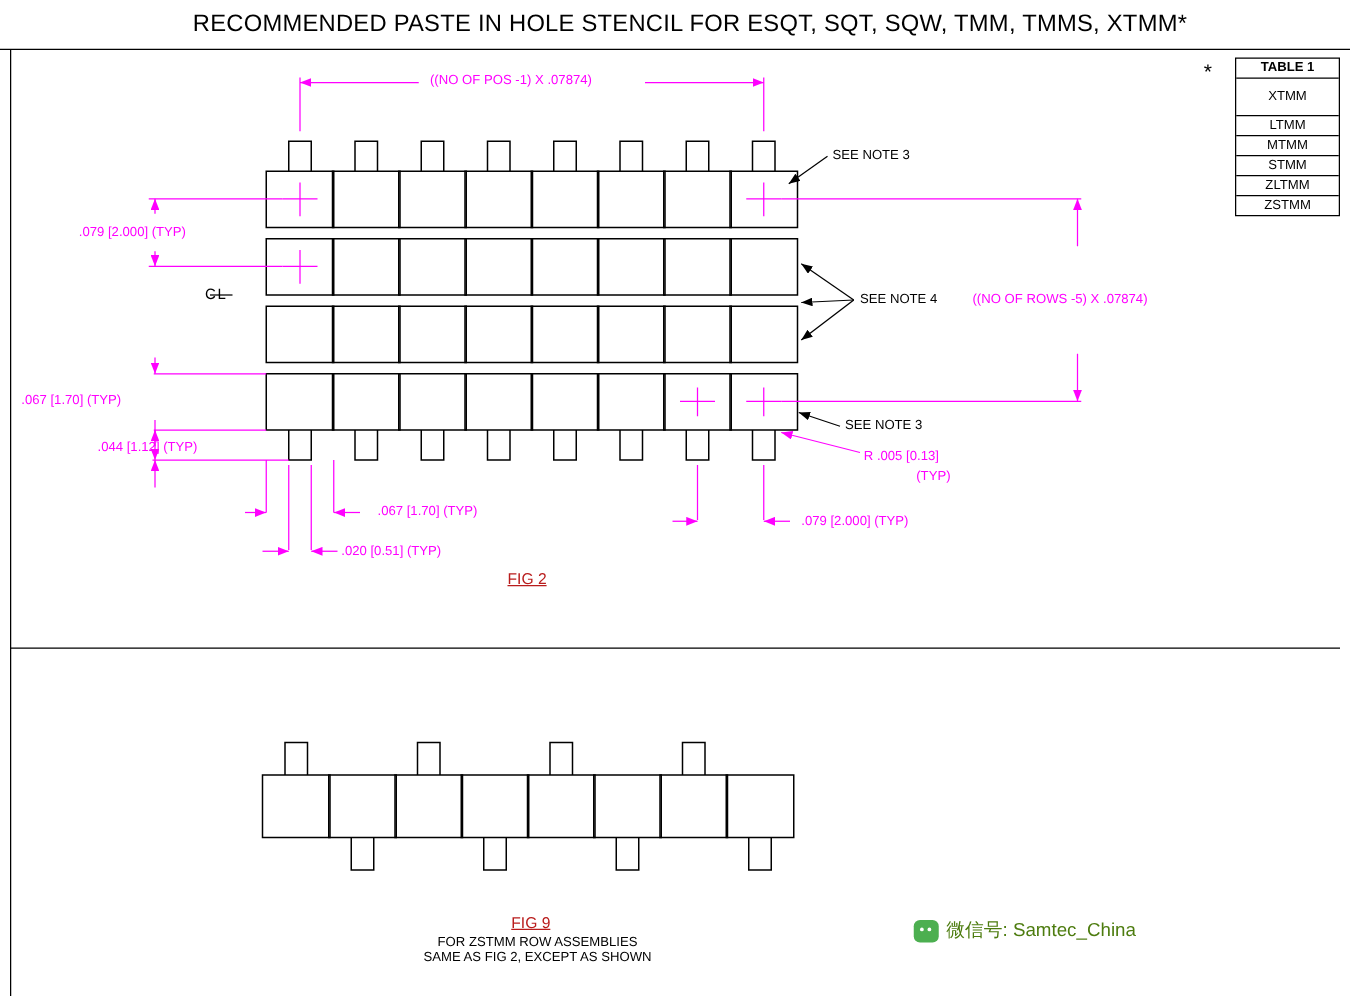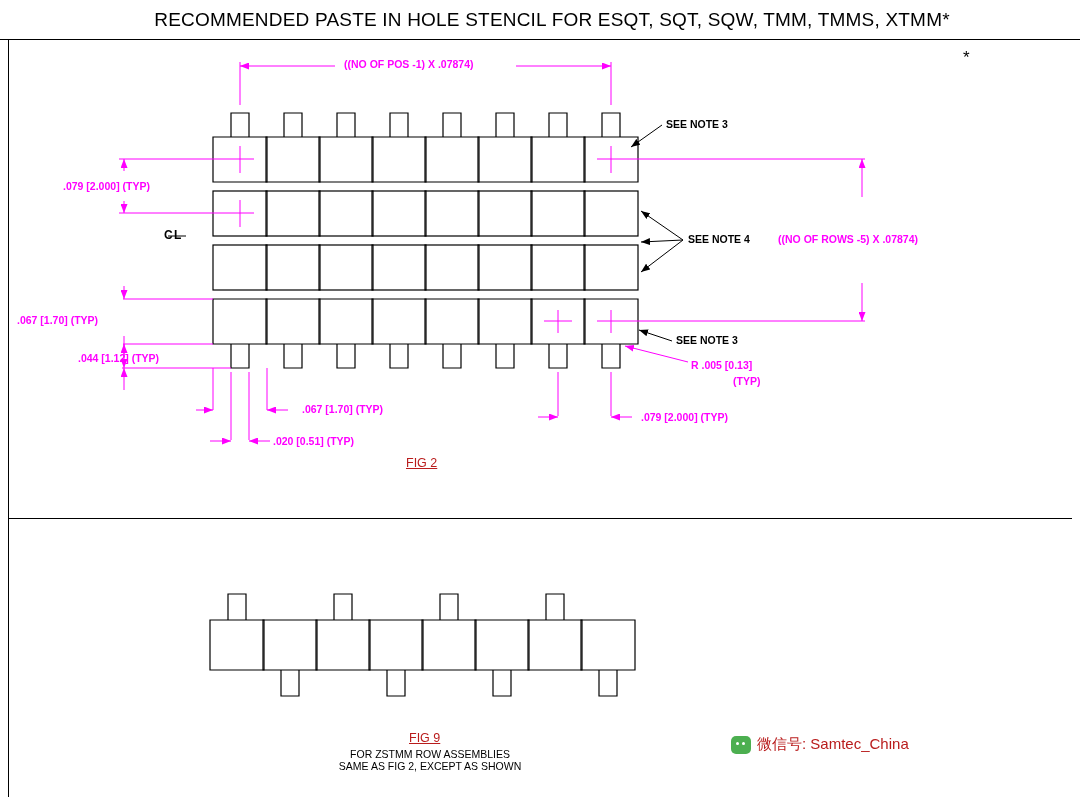--- a/index.html
+++ b/index.html
@@ -59,21 +59,20 @@
     top: 0;
     width: 1080px;
     height: 797px;
     overflow: visible;
   }
   .lbl {
     position: absolute;
     font-size: 10.5px;
     color: #ff00ff;
     white-space: nowrap;
-    font-weight: bold;
   }
   .lbl.blk {
     color: #000;
   }
   .figlabel {
     position: absolute;
     font-size: 12.5px;
     color: #b91c1c;
     text-decoration: underline;
     white-space: nowrap;
@@ -139,21 +138,21 @@
     background: #fff;
     top: 6px;
   }
   .wechat-badge::before { left: 5px; }
   .wechat-badge::after { left: 11px; }
   .wechat-text {
     position: absolute;
     left: 757px;
     top: 735px;
     font-size: 15px;
-    color: #b91c1c;
+    color: #4d7c0f;
     white-space: nowrap;
   }
 </style>
 </head>
 <body>
 
 <div id="page">
 
   <div class="title-bar"></div>
   <div class="title-text">RECOMMENDED PASTE IN HOLE STENCIL FOR ESQT, SQT, SQW, TMM, TMMS, XTMM*</div>
@@ -362,17 +361,26 @@
 
   <div class="lbl blk" style="left:164px; top:228px; font-size:12px; letter-spacing:-1px;">C L</div>
 
   <div class="figlabel" style="left:406px; top:456px;">FIG 2</div>
 
   <div class="figlabel" style="left:409px; top:731px;">FIG 9</div>
   <div class="fignote" style="left:330px; top:748px; width:200px;">FOR ZSTMM ROW ASSEMBLIES</div>
   <div class="fignote" style="left:330px; top:760px; width:200px;">SAME AS FIG 2, EXCEPT AS SHOWN</div>
 
   <div class="asterisk">*</div>
+  <div class="table1">
+    <div class="hdr">TABLE 1</div>
+    <div class="cell big">XTMM</div>
+    <div class="cell line">LTMM</div>
+    <div class="cell line">MTMM</div>
+    <div class="cell line">STMM</div>
+    <div class="cell line">ZLTMM</div>
+    <div class="cell">ZSTMM</div>
+  </div>
 
   <div class="wechat-badge"></div>
   <div class="wechat-text">微信号: Samtec_China</div>
 
 </div>
 
 </body></html>

